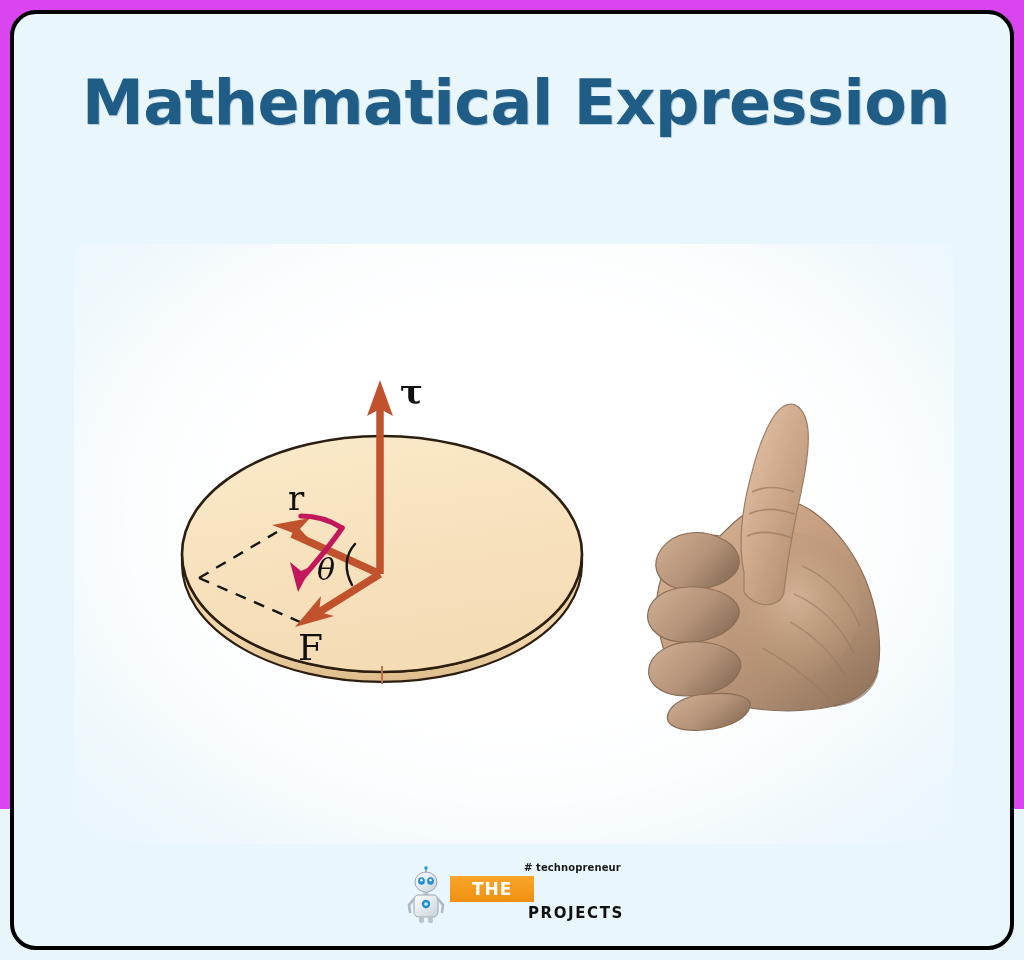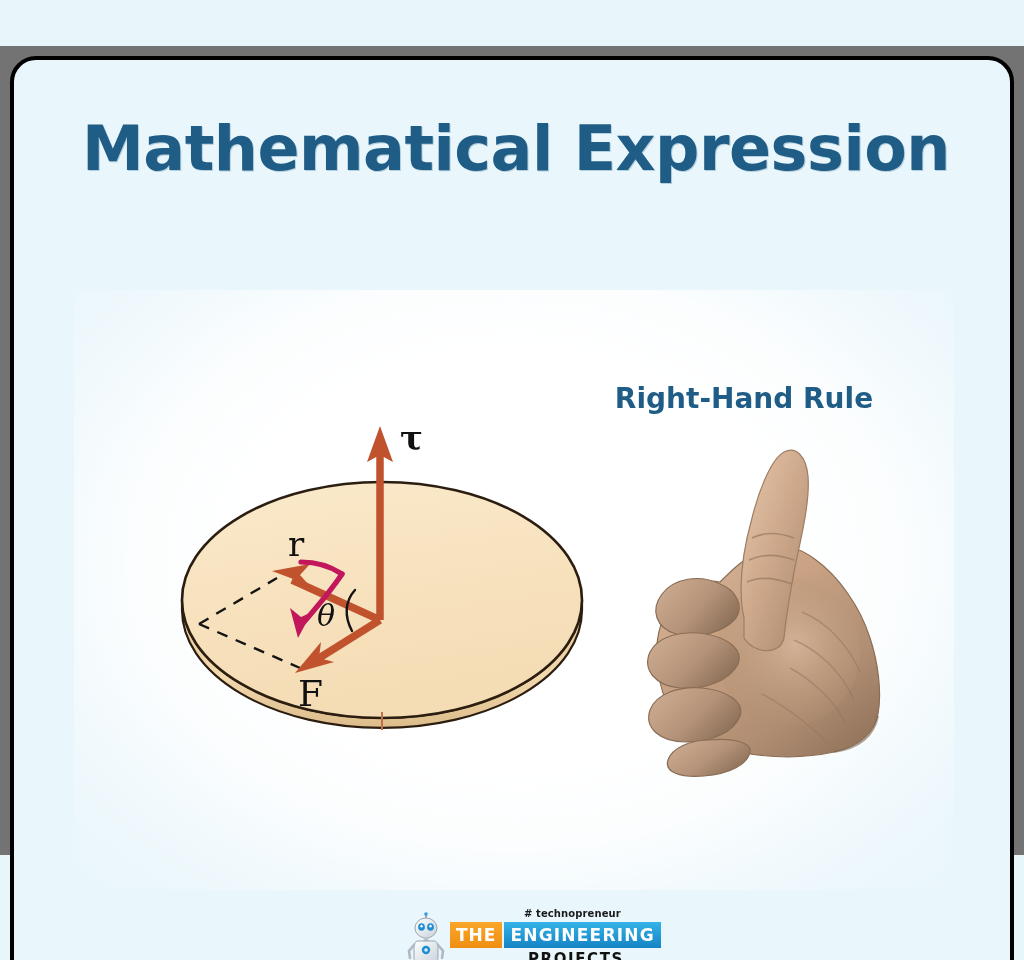--- a/index.html
+++ b/index.html
@@ -10,22 +10,21 @@
   body {
     width: 1024px;
     height: 960px;
     font-family: "Liberation Sans", sans-serif;
     overflow: hidden;
   }
   #page {
     position: relative;
     width: 1024px;
     height: 809px;
-    background: #737373;
-    margin-top: 46px;
+    background: #d946ef;
   }
 
   
   #frame {
     position: absolute;
     left: 10px;
     top: 10px;
     width: 1004px;
     height: 940px;
     box-sizing: border-box;
@@ -129,21 +128,21 @@
     display: flex;
     height: 26px;
   }
   #logo-the {
     background: linear-gradient(180deg,#f9a62a 0%,#ef8f12 100%);
     color: #ffffff;
     font-family: "DejaVu Sans", sans-serif;
     font-weight: bold;
     font-size: 17px;
     line-height: 26px;
-    padding: 0 6px;
+    padding: 0 22px;
     letter-spacing: 1px;
   }
   #logo-eng {
     background: linear-gradient(180deg,#35b3e8 0%,#1583c4 100%);
     color: #ffffff;
     font-family: "DejaVu Sans", sans-serif;
     font-weight: bold;
     font-size: 17px;
     line-height: 26px;
     padding: 0 6px;
@@ -166,21 +165,20 @@
 </head>
 <body>
 
 <div id="page">
   <div id="frame">
 
     <div id="wash"></div>
 
     <div id="title">Mathematical Expression</div>
 
-    <div id="rhr-label">Right-Hand Rule</div>
 
     <svg id="torque-svg" width="440" height="350" viewBox="0 0 440 350">
       <defs>
         <linearGradient id="diskGrad" x1="0" y1="0" x2="0.25" y2="1">
           <stop offset="0%" stop-color="#faeacb"></stop>
           <stop offset="45%" stop-color="#f8e3c0"></stop>
           <stop offset="100%" stop-color="#f4dcb4"></stop>
         </linearGradient>
         <linearGradient id="rimGrad" x1="0" y1="0" x2="0" y2="1">
           <stop offset="0%" stop-color="#e3c596"></stop>
@@ -357,20 +355,19 @@
         <path d="M 32 33 L 37 39 L 36 46" fill="none" stroke="#aeb9c3" stroke-width="2.6" stroke-linecap="round"></path>
 
         <rect x="13" y="51" width="5" height="6" rx="2" fill="#b9c4cd"></rect>
         <rect x="22" y="51" width="5" height="6" rx="2" fill="#b9c4cd"></rect>
       </svg>
 
       <div id="logo-hash"># technopreneur</div>
 
       <div id="logo-bar">
         <span id="logo-the">THE</span>
-        <span id="logo-eng">ENGINEERING</span>
       </div>
 
       <div id="logo-projects">PROJECTS</div>
     </div>
 
   </div>
 </div>
 
 </body></html>

